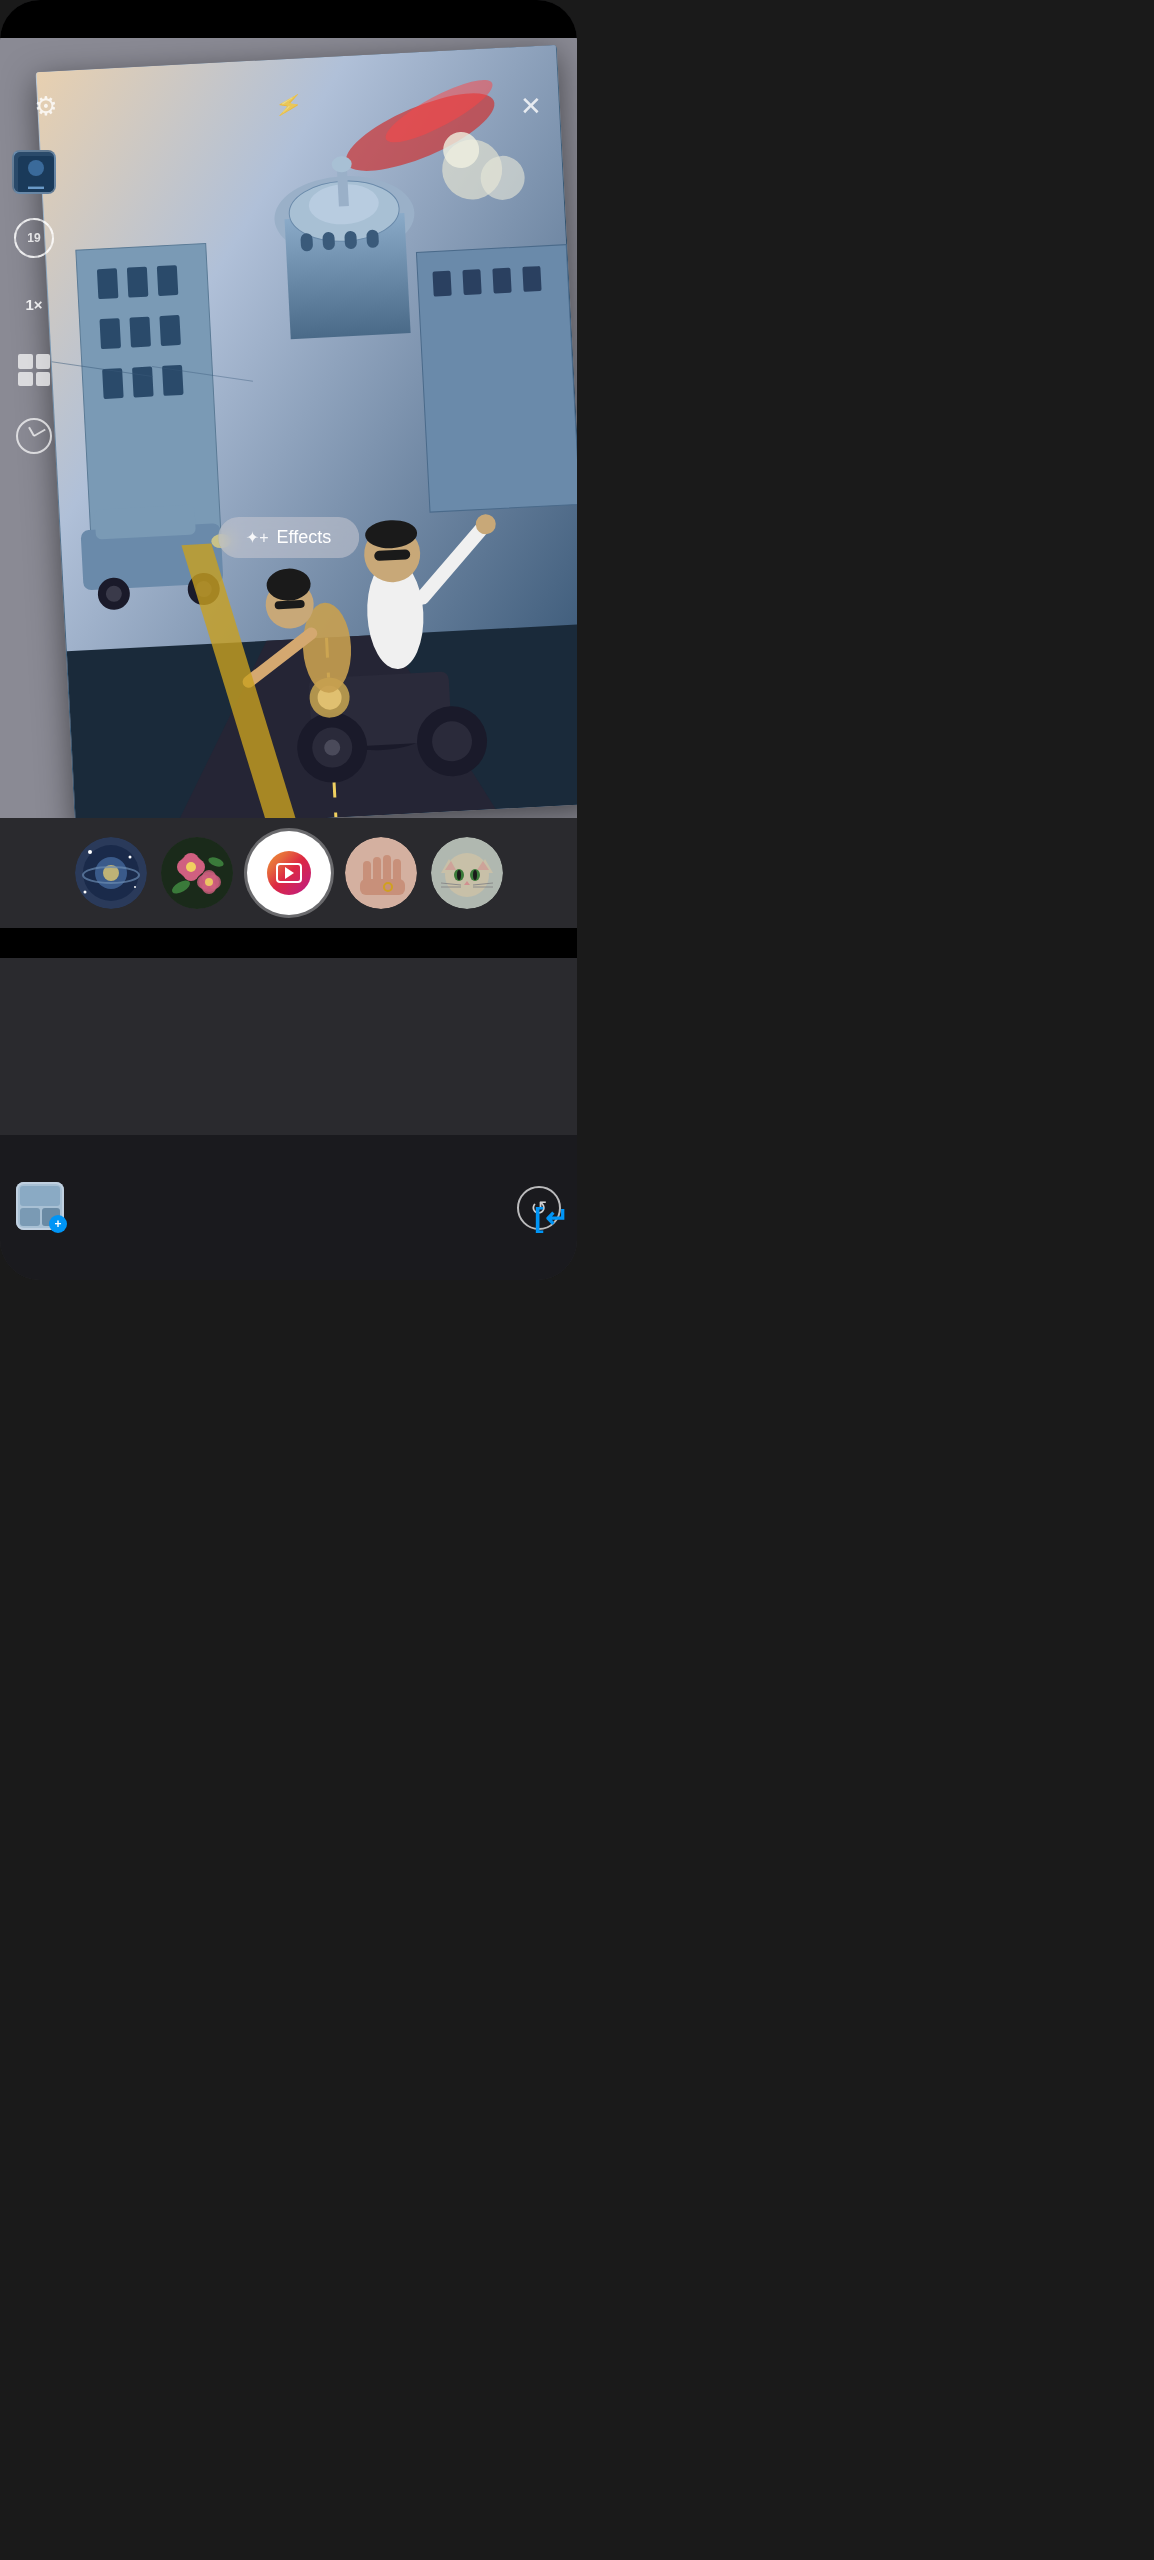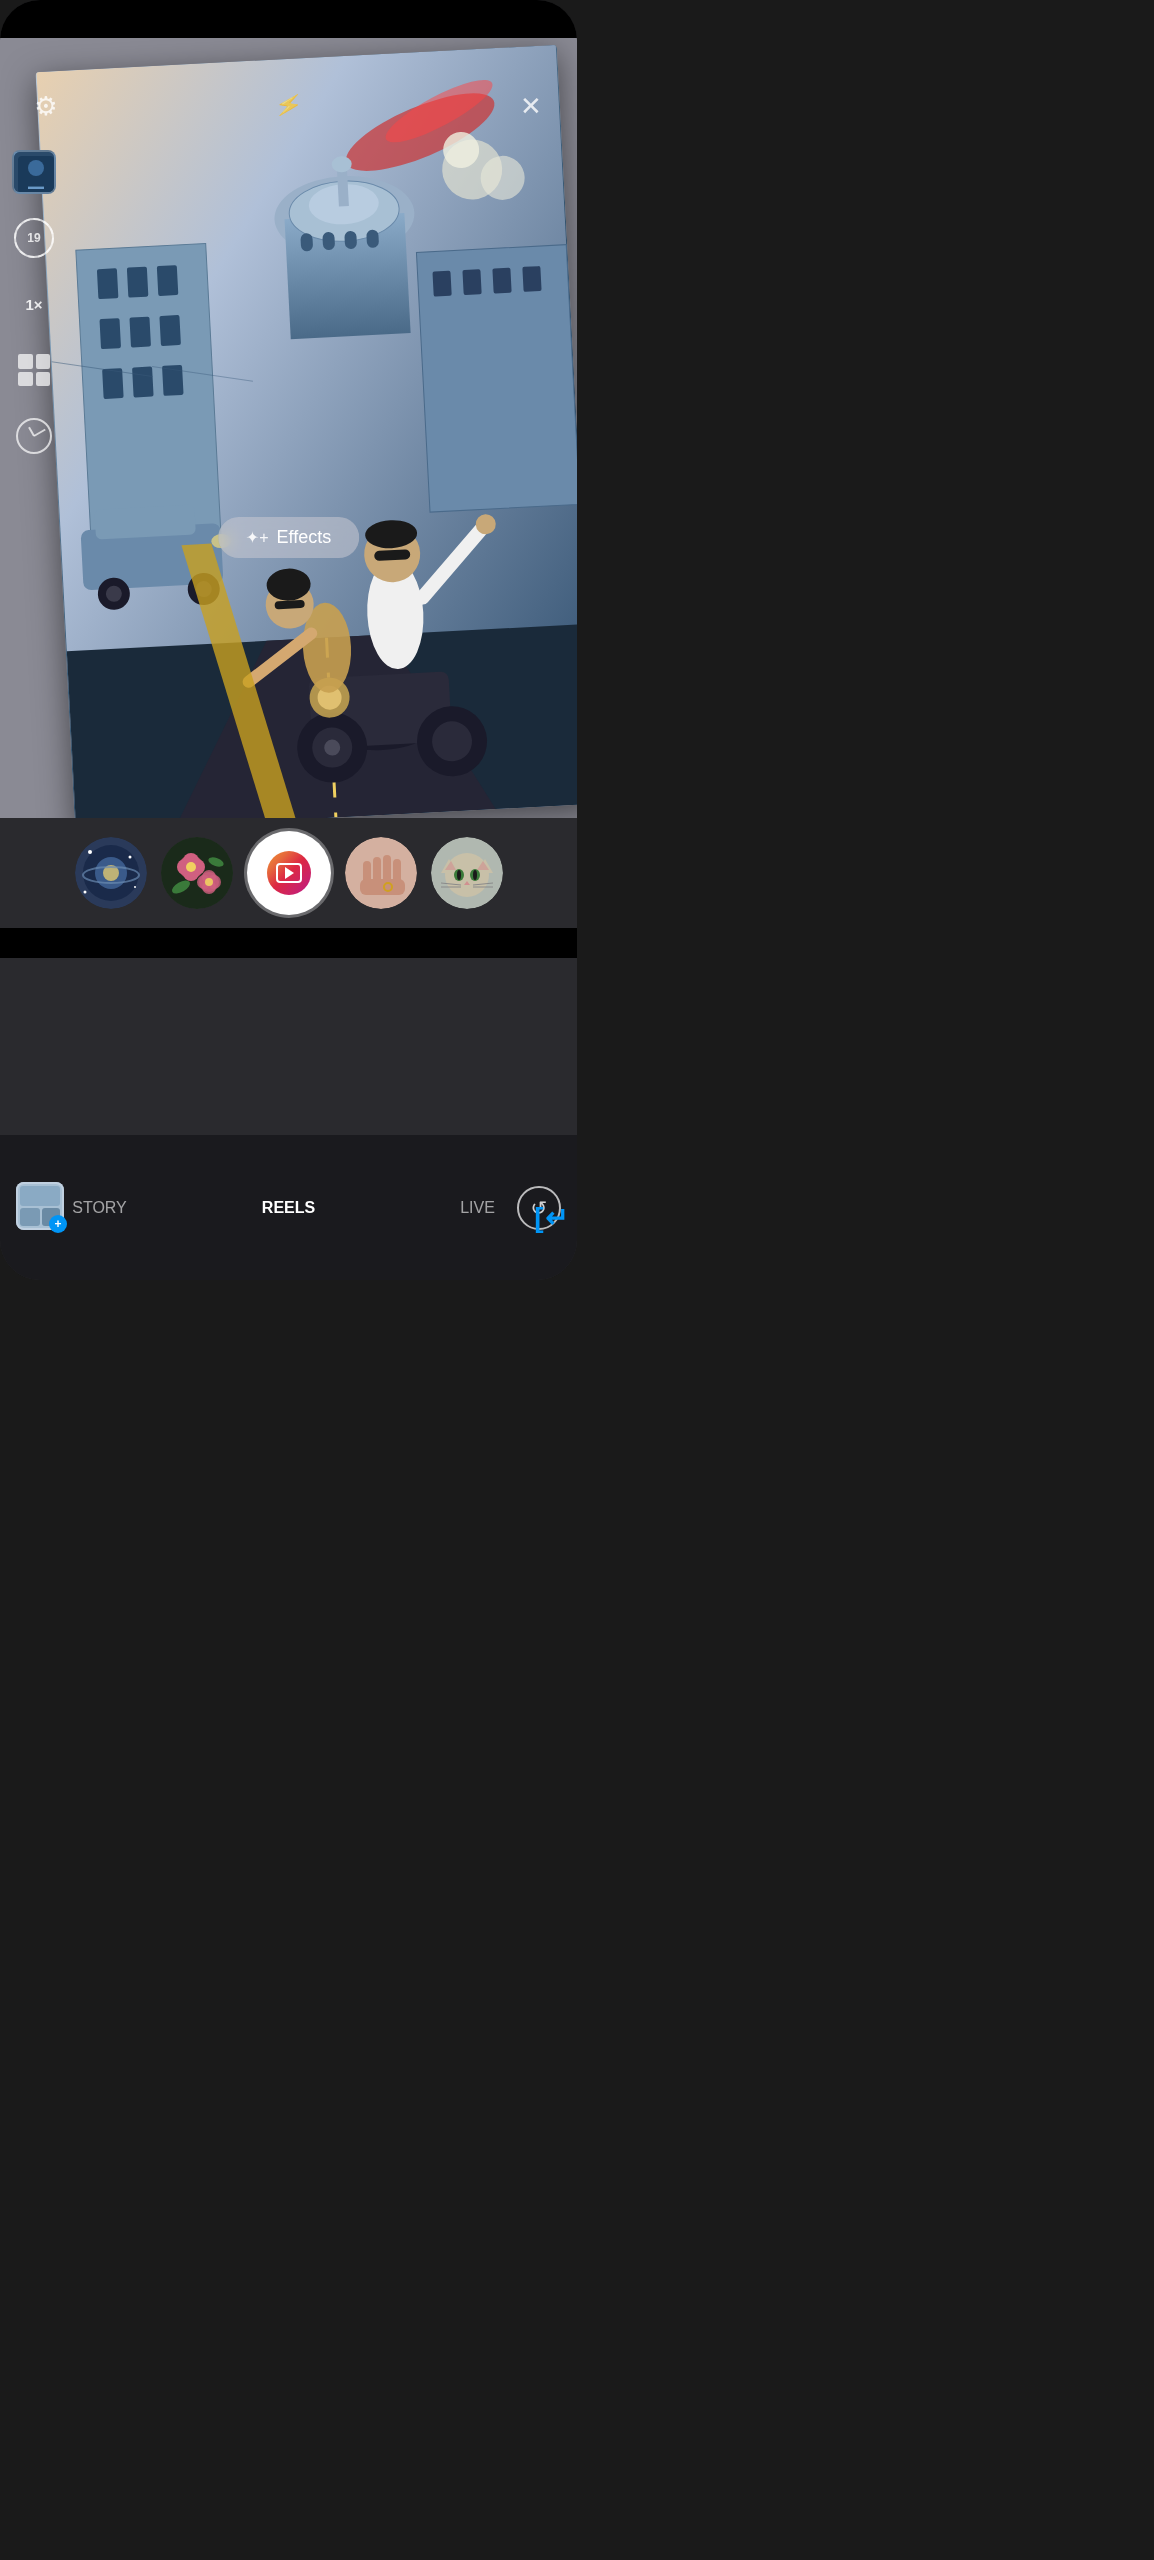--- a/index.html
+++ b/index.html
@@ -674,31 +674,20 @@
               <rect x="2" y="2" width="44" height="44" rx="6" fill="#a8c0d4"></rect>
               <rect x="4" y="4" width="40" height="20" rx="3" fill="#8aaac4"></rect>
               <rect x="4" y="26" width="20" height="18" rx="3" fill="#7a9ab4"></rect>
               <rect x="26" y="26" width="18" height="18" rx="3" fill="#6a8aa4"></rect>
             </svg>
           </div>
           <div class="plus-badge">+</div>
         </div>
       </div>
 
-      <div style="display:flex; width:100%; justify-content:center; gap:30px; align-items:center;">
-        <div class="nav-item">
-          <span>STORY</span>
-        </div>
-        <div class="nav-item active">
-          <span>REELS</span>
-        </div>
-        <div class="nav-item">
-          <span>LIVE</span>
-        </div>
-      </div>
 
       <div class="nav-right-icon" style="position:absolute; right:16px; top:50%; transform:translateY(-50%);">
         <span class="flip-icon">↺</span>
       </div>
     </div>
   </div>
 
   <div class="watermark" style="position:absolute; bottom:48px; right:8px; z-index:20;">
     <span style="color:#0095f6; font-size:28px; font-weight:900; line-height:1;">[</span>
     <span style="color:#0095f6; font-size:28px; font-weight:900; line-height:1; margin-left:2px;">↵</span>

